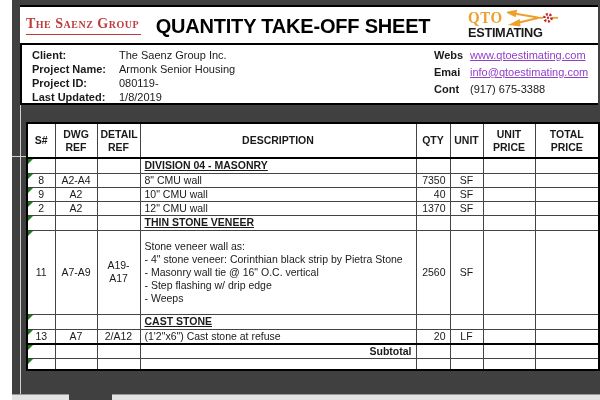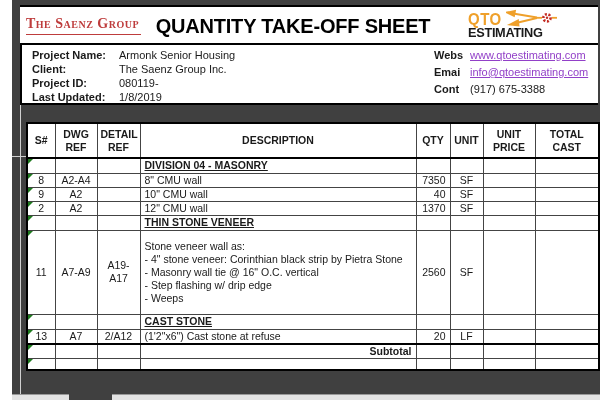--- a/index.html
+++ b/index.html
@@ -13,21 +13,21 @@
 
   
   .header-panel { position:absolute; left:8px; top:5px; width:578px; height:40px;
                   border-top:2px solid #000; border-bottom:2px solid #000; background:#fff; z-index:1; }
   .saenz { position:absolute; left:6px; top:9px; font-family:"Liberation Serif", serif;
            font-variant:small-caps; font-weight:600; font-size:14px; letter-spacing:.5px;
            color:#be3c3c; border-bottom:1px solid #be3c3c; padding:0 2px 2px 0; }
   .title { position:absolute; left:108px; top:8px; width:330px; text-align:center;
            font-size:20px; font-weight:bold; letter-spacing:-0.2px; color:#000; }
   .qto { position:absolute; right:12px; top:2px; width:118px; }
-  .qto-top { display:flex; align-items:flex-end; gap:4px; }
+  .qto-top { display:flex; align-items:flex-start; gap:4px;font-family:Liberation Serif, serif; }
   .qto-word { color:#efa02a; font-weight:bold; font-size:15px; letter-spacing:.5px;
               transform:scaleY(1.15); display:inline-block; }
   .qto-sub { color:#1a1a1a; font-weight:bold; font-size:12.5px; letter-spacing:-0.3px;
              transform:scaleX(1.02); transform-origin:left; margin-top:-1px; }
 
   
   .info-panel { position:absolute; left:8px; top:45px; width:578px; height:60px;
                 border-left:2px solid #000; border-bottom:2px solid #000; background:#fff; z-index:1; }
   .info-rows { position:absolute; left:10px; top:3px; }
   .info-row { display:flex; height:14px; line-height:14px; font-size:11px; }
@@ -99,26 +99,26 @@
           </g>
         </svg>
       </div>
       <div class="qto-sub">ESTIMATING</div>
     </div>
   </div>
 
   <div class="info-panel">
     <div class="info-rows">
       <div class="info-row">
+        <span class="info-label">Client:</span>
+        <span class="info-value">The Saenz Group Inc.</span>
+      </div>
+      <div class="info-row">
         <span class="info-label">Project Name:</span>
         <span class="info-value">Armonk Senior Housing</span>
-      </div>
-      <div class="info-row">
-        <span class="info-label">Client:</span>
-        <span class="info-value">The Saenz Group Inc.</span>
       </div>
       <div class="info-row">
         <span class="info-label">Project ID:</span>
         <span class="info-value">080119-</span>
       </div>
       <div class="info-row">
         <span class="info-label">Last Updated:</span>
         <span class="info-value">1/8/2019</span>
       </div>
     </div>
@@ -155,21 +155,21 @@
         <th>DWG
 REF</th>
         <th>DETAIL
 REF</th>
         <th>DESCRIPTION</th>
         <th>QTY</th>
         <th>UNIT</th>
         <th>UNIT
 PRICE</th>
         <th>TOTAL
-CAST</th>
+PRICE</th>
       </tr>
     </thead>
     <tbody>
       <tr class="r-section">
         <td class="sn">
             <span class="flag"></span>
           </td>
         <td></td>
         <td></td>
         <td class="desc sec-center">DIVISION 04 - MASONRY</td>

